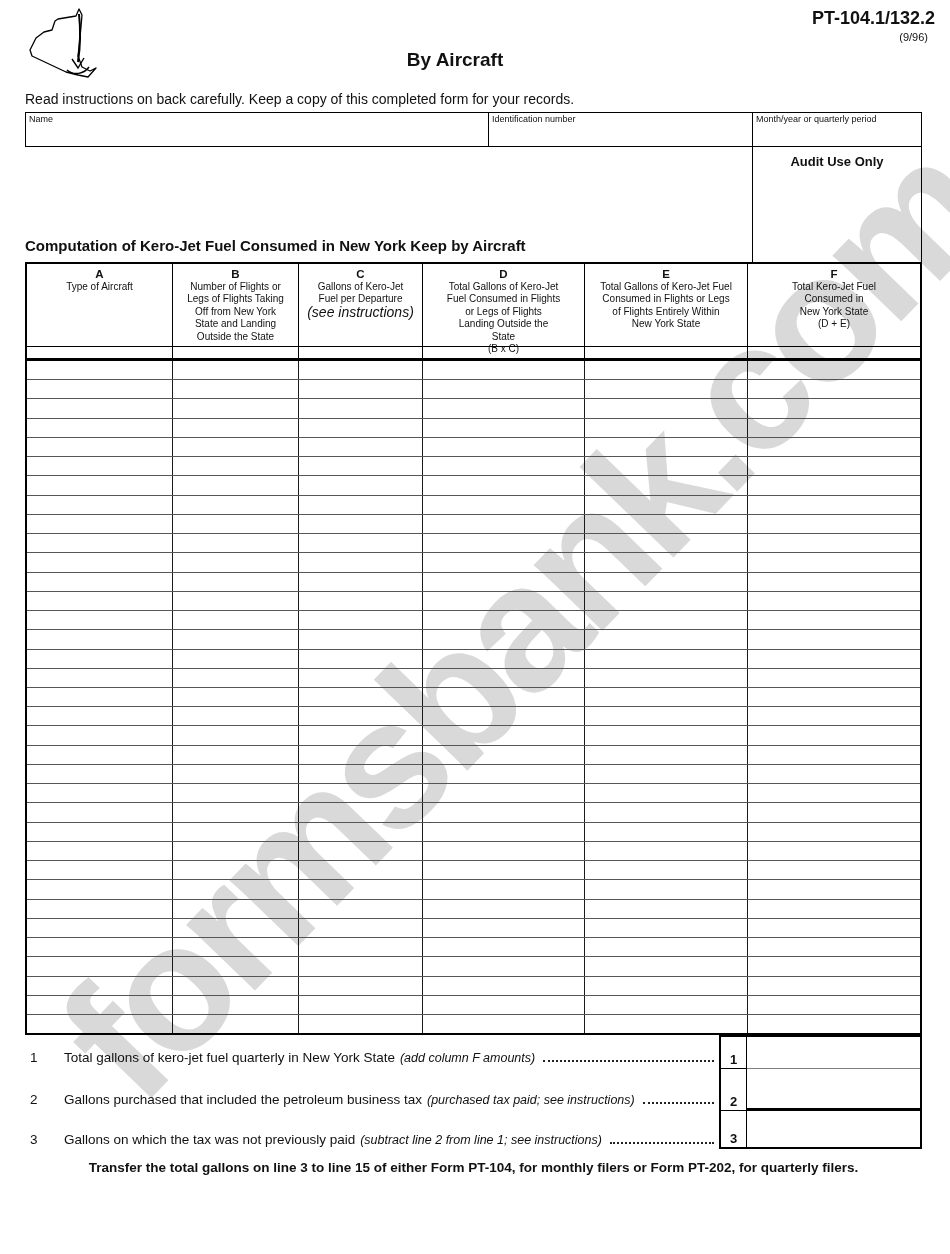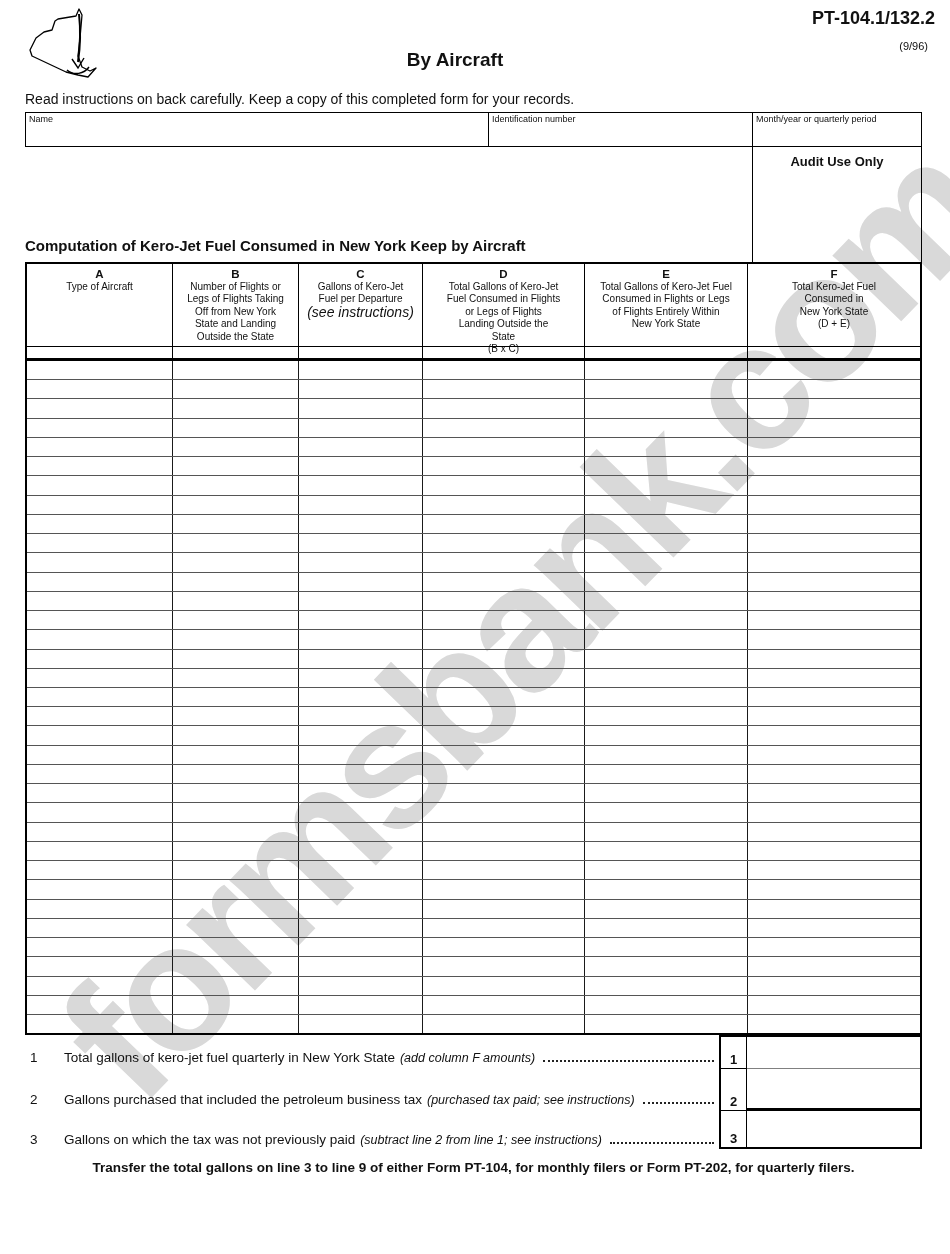--- a/index.html
+++ b/index.html
@@ -11,21 +11,21 @@
   
   .watermark{position:absolute;left:20px;top:995px;font-size:180px;font-weight:bold;
              color:#d9d9d9;letter-spacing:-8px;white-space:nowrap;
              transform:rotate(-46deg);transform-origin:0 0;z-index:0;}
 
   
   .agency{left:180px;top:10px;width:550px;text-align:center;font-size:9.5px;color:#222;}
   .title1{left:155px;top:26px;width:600px;text-align:center;font-size:19px;font-weight:bold;letter-spacing:.2px;}
   .title2{left:155px;top:49px;width:600px;text-align:center;font-size:19px;font-weight:bold;}
   .formno{left:700px;top:8px;width:235px;text-align:right;font-size:18px;font-weight:bold;}
-  .rev{left:700px;top:31px;width:228px;text-align:right;font-size:11px;margin-top:9px;}
+  .rev{left:700px;top:31px;width:228px;text-align:right;font-size:11px;}
   .readnote{left:25px;top:91px;font-size:14px;}
 
   
   .idrow{left:25px;top:112px;width:897px;height:35px;border:1.5px solid #000;
          box-sizing:border-box;display:flex;}
   .idcell{box-sizing:border-box;border-right:1px solid #000;padding:1px 3px;font-size:9px;}
   .idcell.last{border-right:none;}
   .audit{left:752px;top:147px;width:170px;height:116px;border:1.5px solid #000;border-top:none;
          box-sizing:border-box;text-align:center;}
   .audit-label{font-size:13px;font-weight:bold;margin-top:7px;}
@@ -469,15 +469,15 @@
 
   <div class="abs z sumgrid" id="sumgrid">
       <div class="numcell r1">1</div>
       <div class="amtcell r1"></div>
       <div class="numcell r2">2</div>
       <div class="amtcell r2"></div>
       <div class="numcell r3">3</div>
       <div class="amtcell r3"></div>
     </div>
 
-  <div class="abs z footer-note">Transfer the total gallons on line 3 to line 9 of either Form PT-104, for monthly filers or Form PT-202, for quarterly filers.</div>
+  <div class="abs z footer-note">Transfer the total gallons on line 3 to line 15 of either Form PT-104, for monthly filers or Form PT-202, for quarterly filers.</div>
 
 </div>
 
 </body></html>

